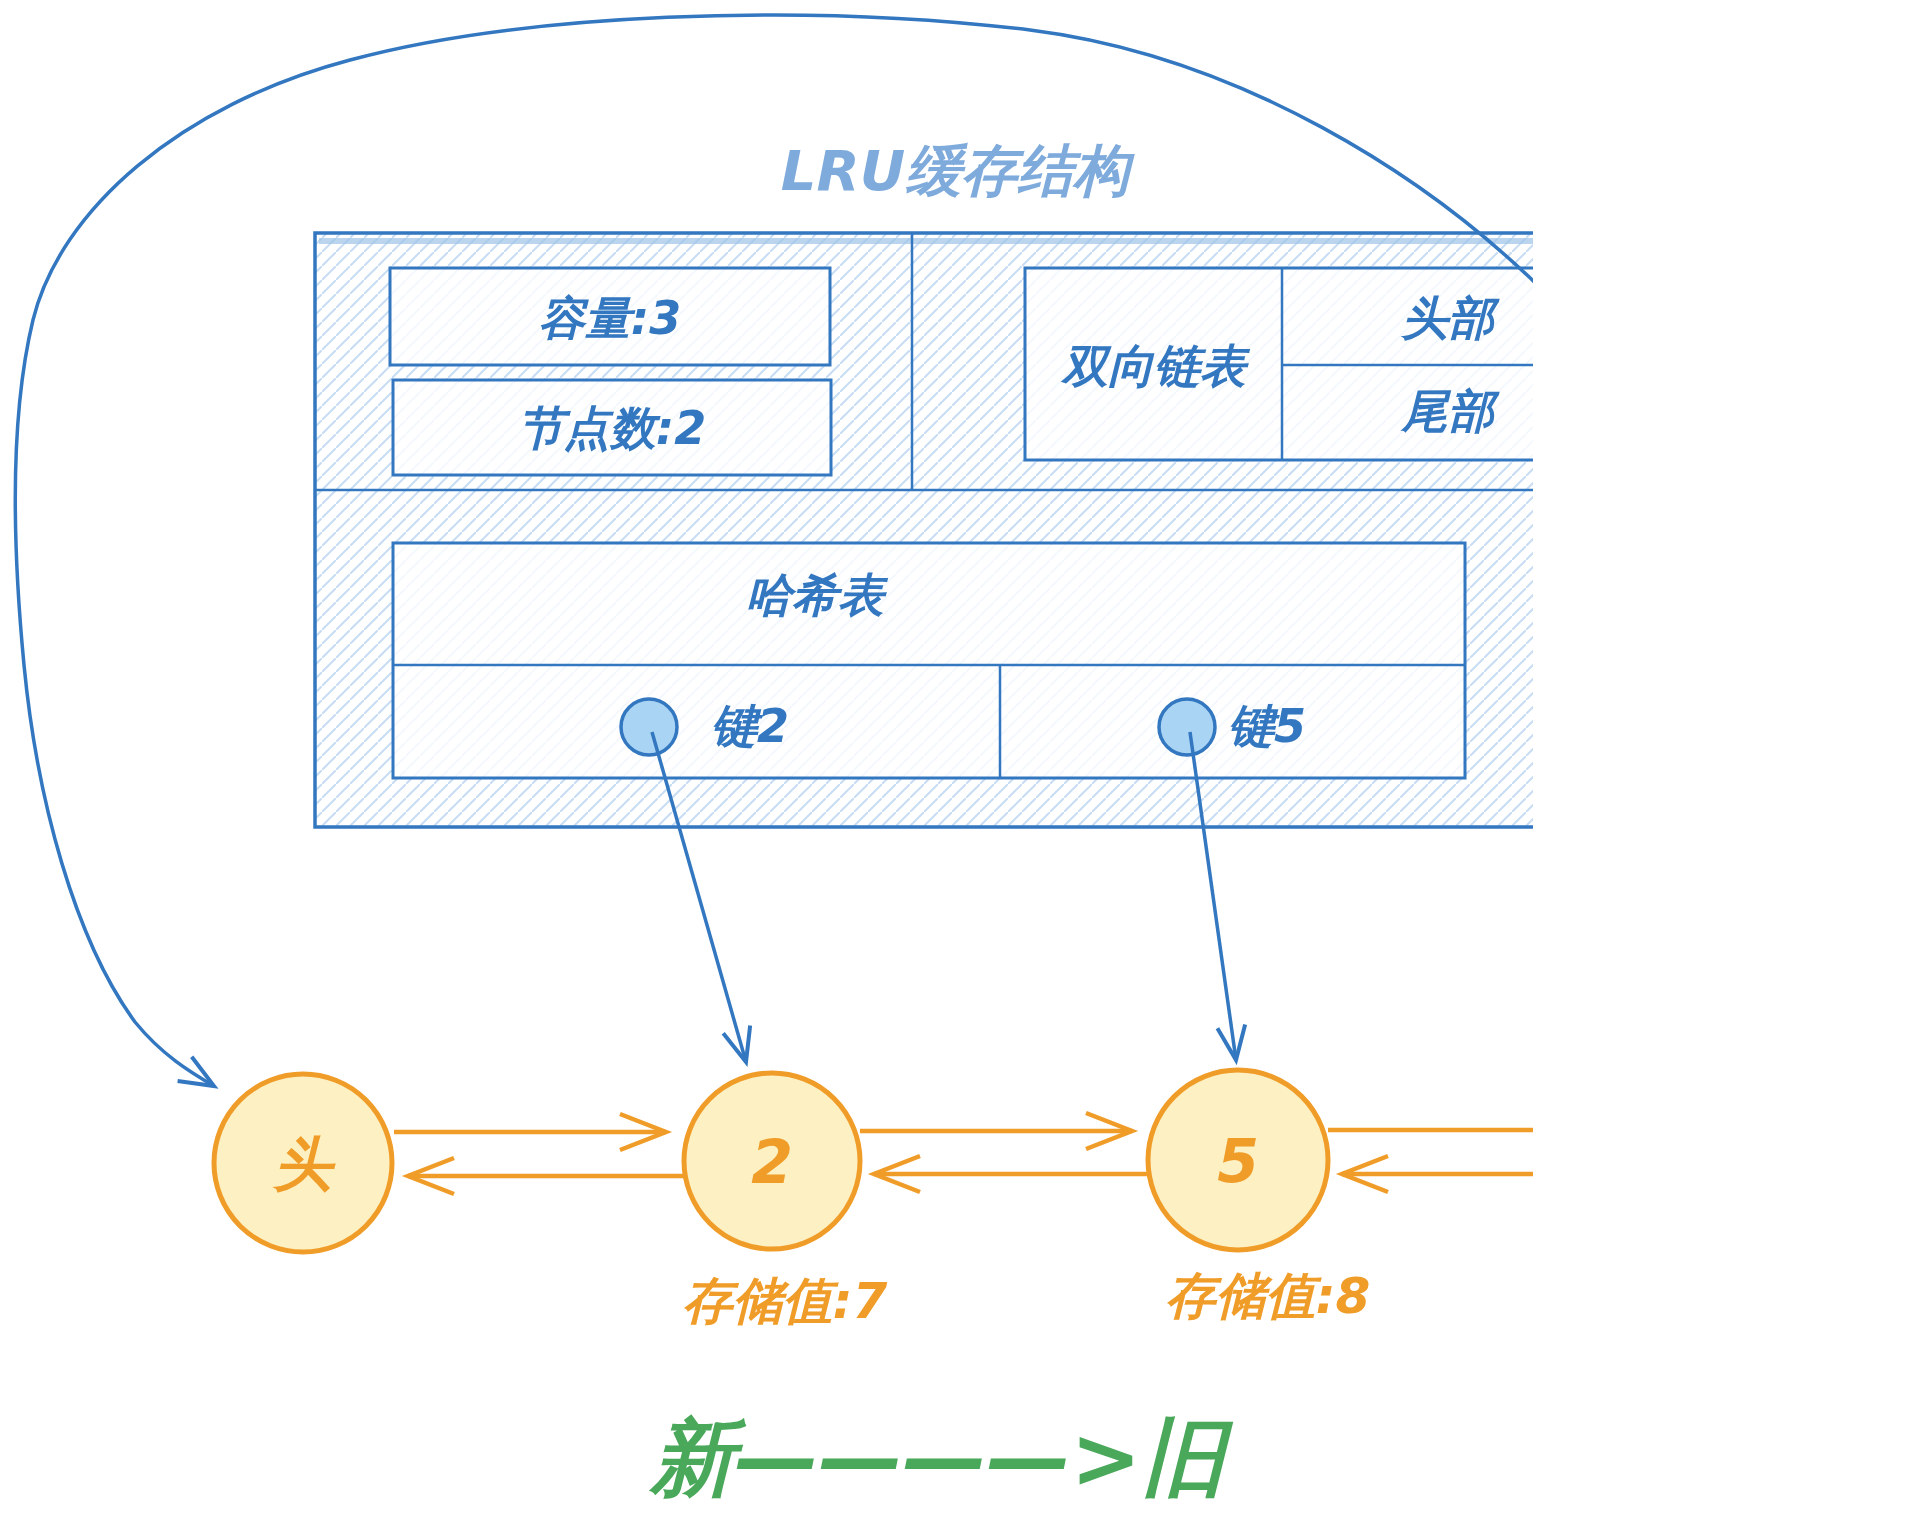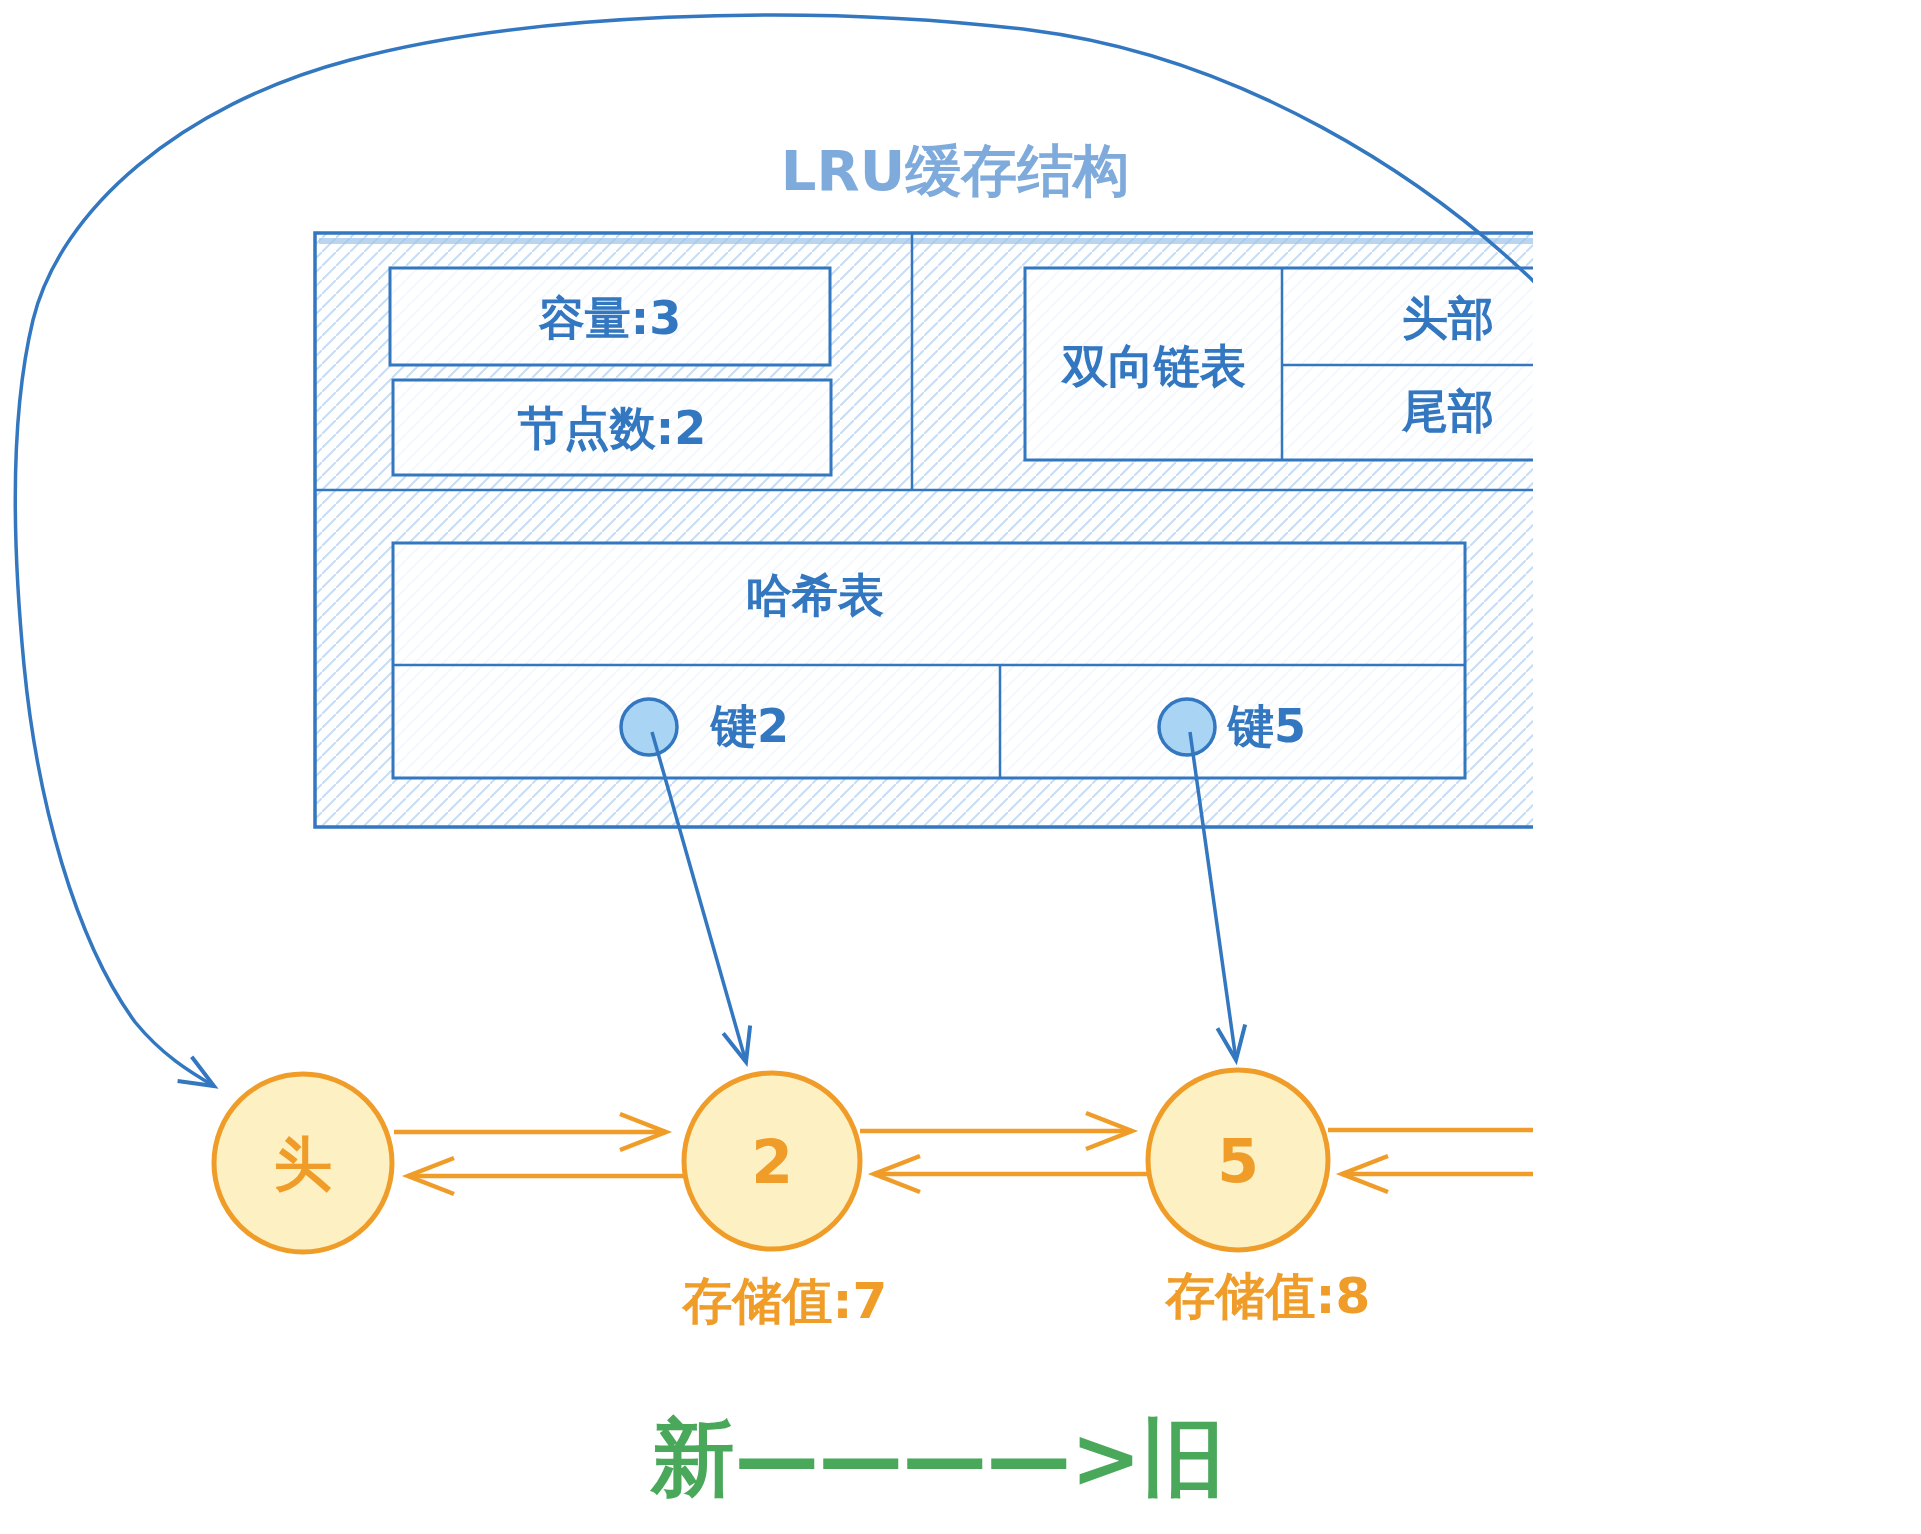--- a/index.html
+++ b/index.html
@@ -1,16 +1,16 @@
 <!DOCTYPE html>
 <html><head>
 <meta charset="utf-8">
 <style>
   html,body{margin:0;padding:0;background:#ffffff;}
-  .stage{width:1533px;height:1534px;position:relative;background:#fff;overflow:hidden;}
+  .stage{width:1533px;height:1534px;position:relative;background:#fff;overflow:hidden;font-style:italic;}
   svg{display:block;}
   text{font-family:"DejaVu Sans","Liberation Sans",sans-serif;}
   .blue-label{fill:#3277c0;font-weight:bold;}
   .title-label{fill:#7fabdc;font-weight:bold;}
   .orange-label{fill:#f09c28;font-weight:bold;}
   .green-label{fill:#49a85a;font-weight:bold;}
 </style>
 </head>
 <body>
 

